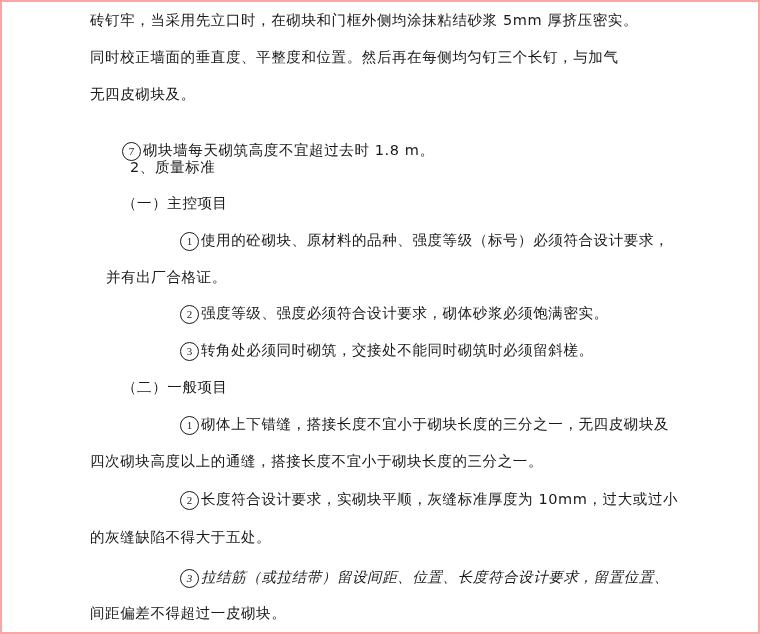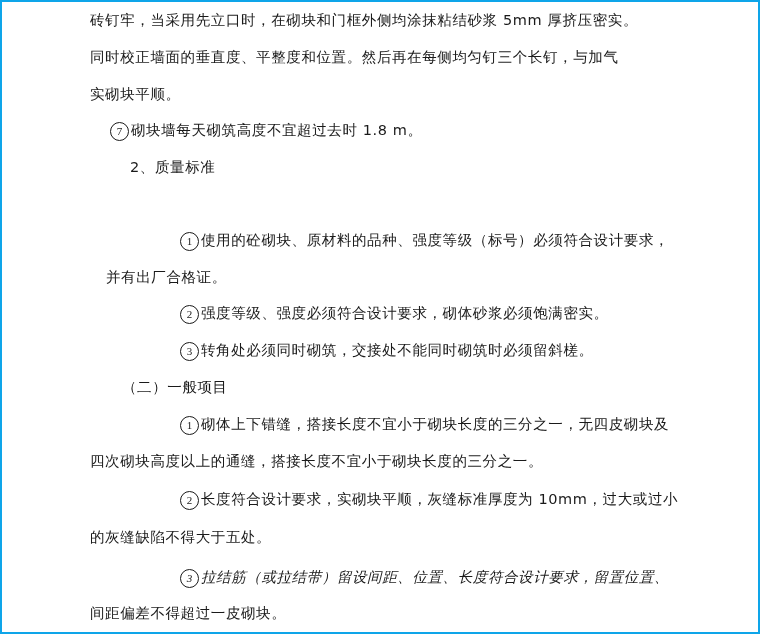--- a/index.html
+++ b/index.html
@@ -1,62 +1,63 @@
 <!DOCTYPE html>
 <html><head>
   <meta charset="utf-8">
   <style>
     html, body { margin: 0; padding: 0; background: #ffffff; }
     .page {
       position: relative;
       width: 756px;
       height: 630px;
-      border: 2px solid #0ea5e9;
+      border: 2px solid #fca5a5;
       background: #ffffff;
       overflow: hidden;
       font-family: "DejaVu Sans", "Liberation Sans", sans-serif;
       color: #1a1a1a;
     }
     .line {
       position: absolute;
       left: 88px;
       font-size: 14.5px;
       line-height: 20px;
       white-space: nowrap;
       letter-spacing: 0.6px;
     }
     .indent { left: 132px; margin-left: 46px; }
-    .indent-sm { left: 108px; }
+    .indent-sm { left: 120px; margin-top: 20px; }
     .circ {
       display: inline-block;
       width: 17px; height: 17px;
       border: 1px solid #1a1a1a;
       border-radius: 50%;
       font-size: 11px;
       line-height: 17px;
       text-align: center;
       vertical-align: 0px;
       margin-right: 2px;
       font-family: "Liberation Serif", serif;
       letter-spacing: 0;
     }
   </style>
 </head>
 <body>
 
 <div class="page">
   <div class="line" style="top:8px;">砖钉牢，当采用先立口时，在砌块和门框外侧均涂抹粘结砂浆 5mm 厚挤压密实。</div>
   <div class="line" style="top:45px;">同时校正墙面的垂直度、平整度和位置。然后再在每侧均匀钉三个长钉，与加气</div>
-  <div class="line" style="top:82px;">实砌块平顺。</div>
+  <div class="line" style="top:82px;">无四皮砌块及。</div>
 
   <div class="line indent-sm" style="top:118px;">
     <span class="circ">7</span><span>砌块墙每天砌筑高度不宜超过去时 1.8 m。</span>
   </div>
 
   <div class="line" style="top:155px; left:128px;">2、质量标准</div>
+  <div class="line" style="top:191px; left:120px;">（一）主控项目</div>
 
   <div class="line indent" style="top:228px;">
     <span class="circ">1</span><span>使用的砼砌块、原材料的品种、强度等级（标号）必须符合设计要求，</span>
   </div>
   <div class="line" style="top:265px;margin-left:16px;">并有出厂合格证。</div>
 
   <div class="line indent" style="top:301px;">
     <span class="circ">2</span><span>强度等级、强度必须符合设计要求，砌体砂浆必须饱满密实。</span>
   </div>
 

